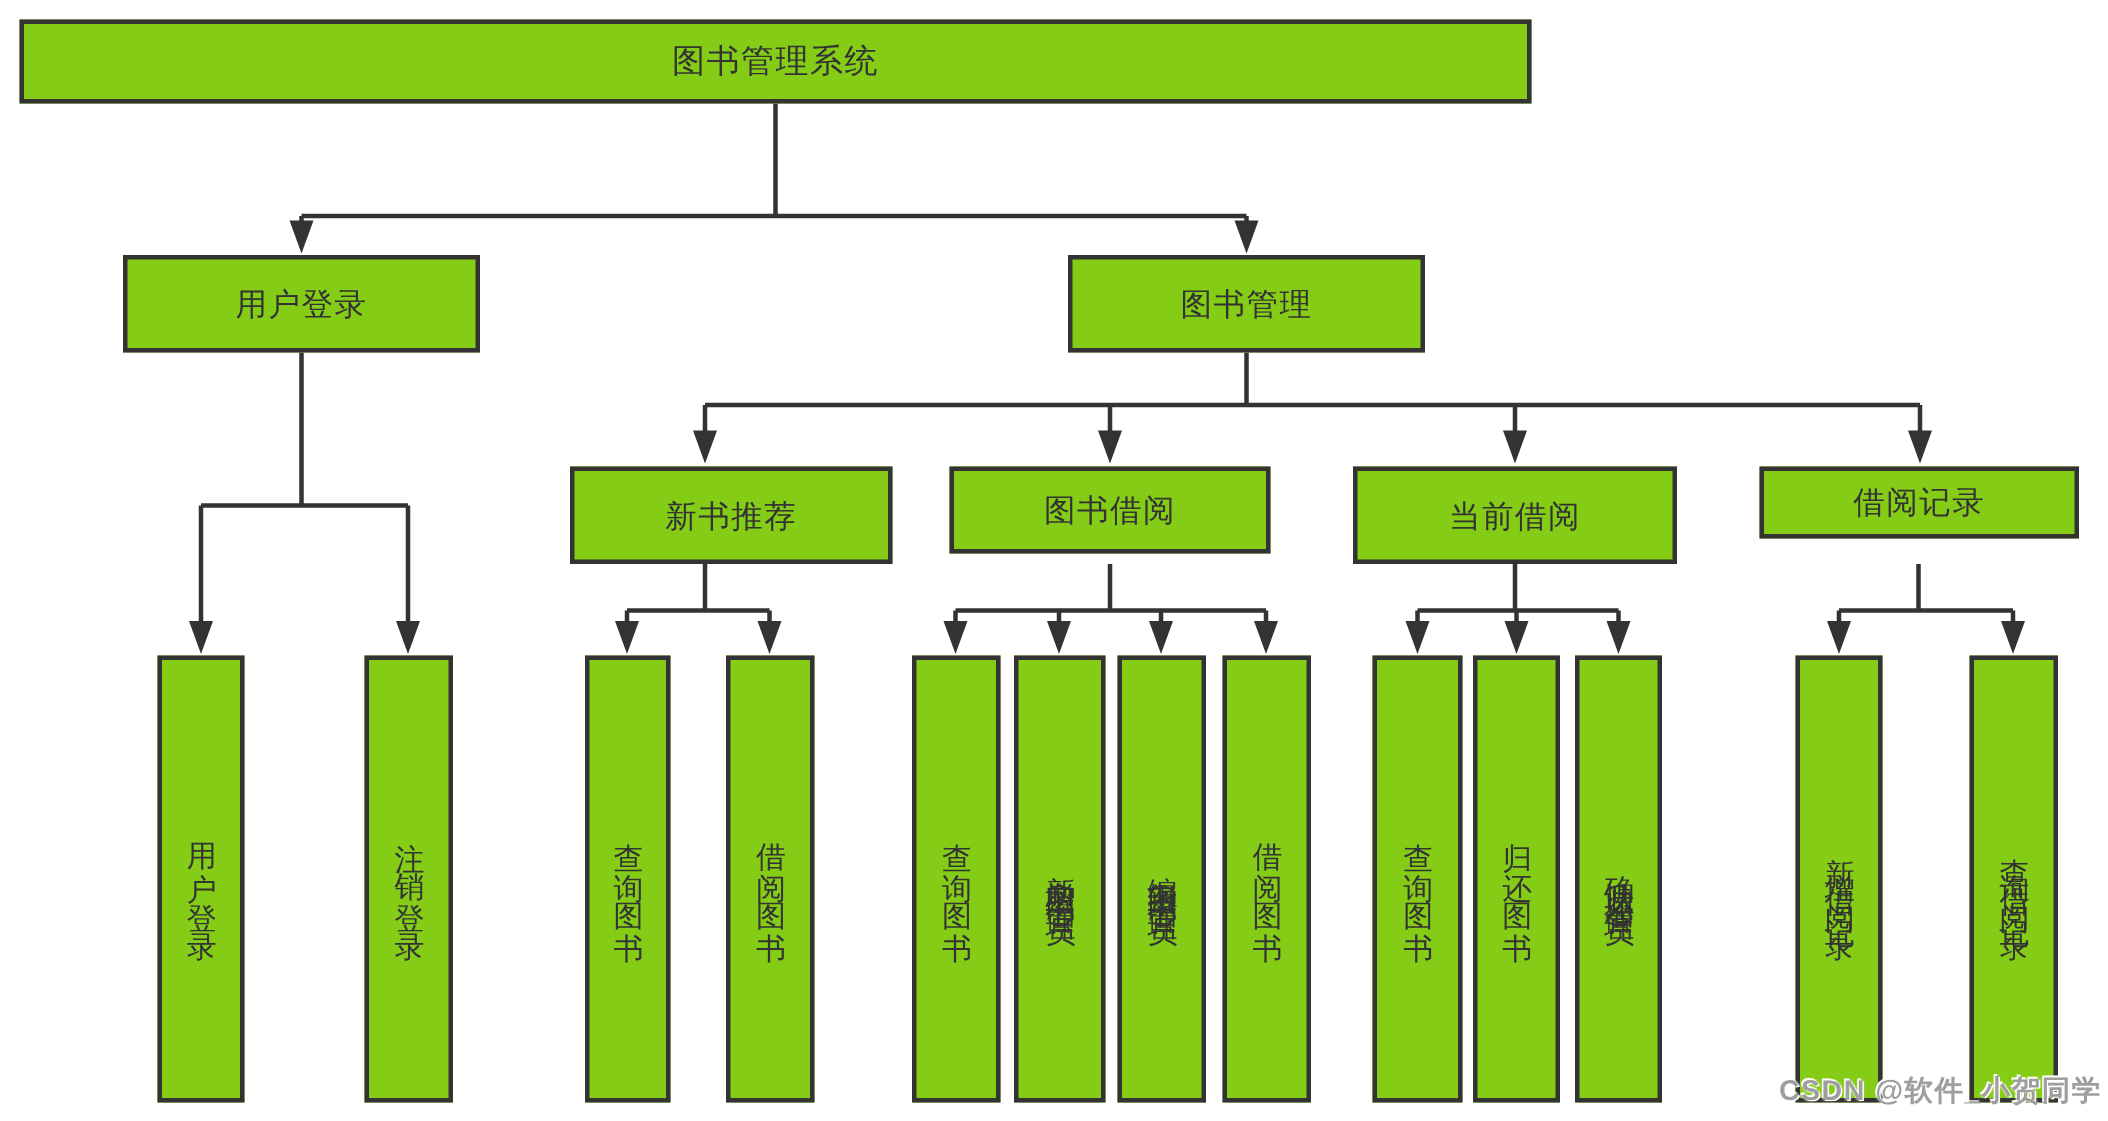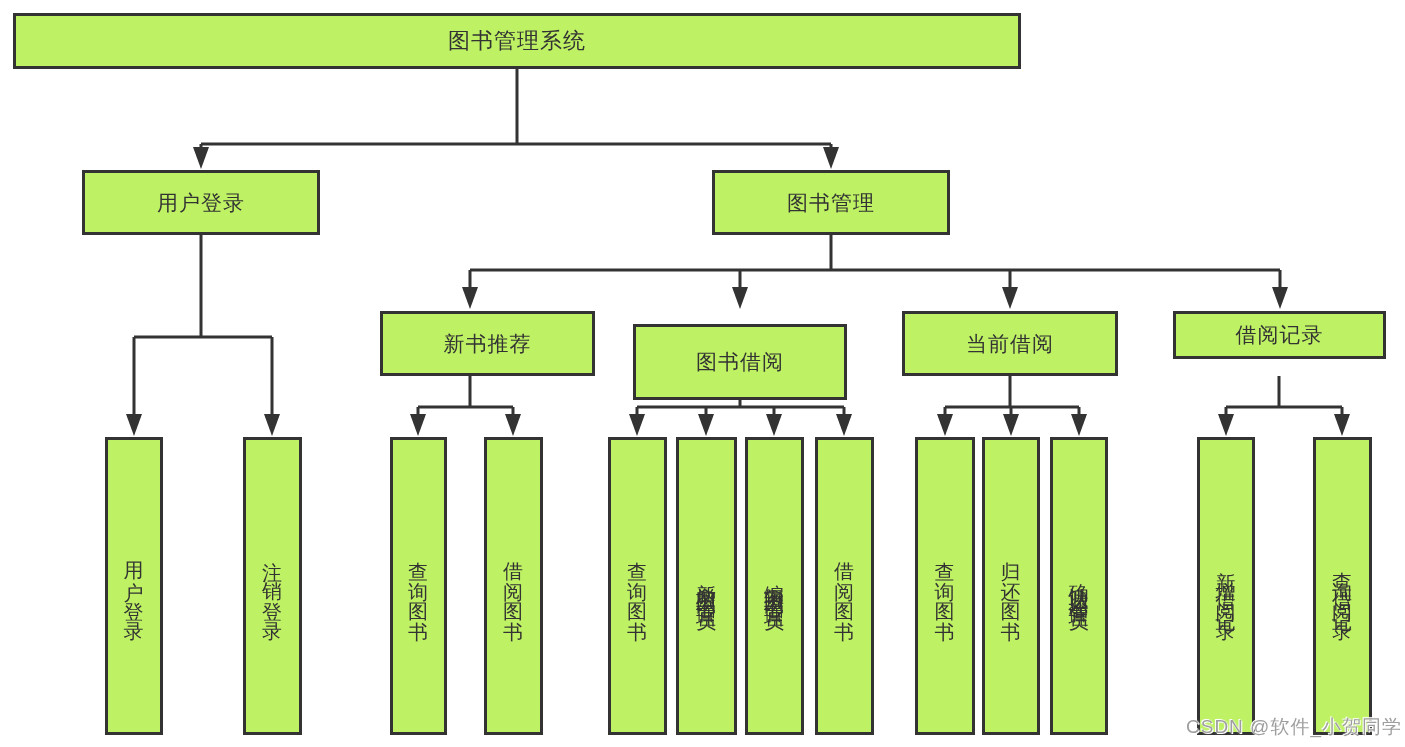--- a/index.html
+++ b/index.html
@@ -9,21 +9,21 @@
     font-family: "Liberation Sans", sans-serif;
     color: #333333;
     overflow: hidden;
   }
   #canvas { position: relative; width: 1405px; height: 747px; }
   #wires { position: absolute; left: 0; top: 0; z-index: 0; }
   .node {
     position: absolute;
     box-sizing: border-box;
     border: 3px solid #333333;
-    background: #bef264;
+    background: #84cc16;
     display: flex;
     align-items: center;
     justify-content: center;
     z-index: 1;
   }
   .node .lbl {
     color: #333333;
     letter-spacing: 1px;
     white-space: nowrap;
   }
@@ -40,20 +40,21 @@
   .leaf-node.len6 .lbl { letter-spacing: 10px; }
   .leaf-node.len10 .lbl { letter-spacing: 4px; }
   .watermark {
     position: absolute;
     left: 1186px; top: 714px;
     z-index: 3;
     font-size: 19px;
     letter-spacing: 1px;
     white-space: nowrap;
     text-shadow: 0 0 2px #ffffff, 1px 1px 0 #ffffff, -1px -1px 0 #ffffff;
+    font-weight: bold;
   }
 </style>
 </head>
 <body>
 
 <div id="canvas">
 
   <svg id="wires" width="1405" height="747" viewBox="0 0 1405 747">
     <g stroke="#333333" stroke-width="3" fill="none">
 
@@ -118,21 +119,21 @@
   <div class="node branch-node" style="left:82px; top:170px; width:238px; height:65px;">
     <span class="lbl">用户登录</span>
   </div>
   <div class="node branch-node" style="left:712px; top:170px; width:238px; height:65px;">
     <span class="lbl">图书管理</span>
   </div>
 
   <div class="node branch-node" style="left:363px; top:311px; width:215px; height:65px;margin-left:17px;">
     <span class="lbl">新书推荐</span>
   </div>
-  <div class="node branch-node" style="left:633px; top:324px; width:214px; height:76px;">
+  <div class="node branch-node" style="left:633px; top:311px; width:214px; height:58px;">
     <span class="lbl">图书借阅</span>
   </div>
   <div class="node branch-node" style="left:902px; top:311px; width:216px; height:65px;">
     <span class="lbl">当前借阅</span>
   </div>
   <div class="node branch-node" style="left:1173px; top:311px; width:213px; height:48px;">
     <span class="lbl">借阅记录</span>
   </div>
 
   <div class="node leaf-node" style="left:105px; width:58px;">

